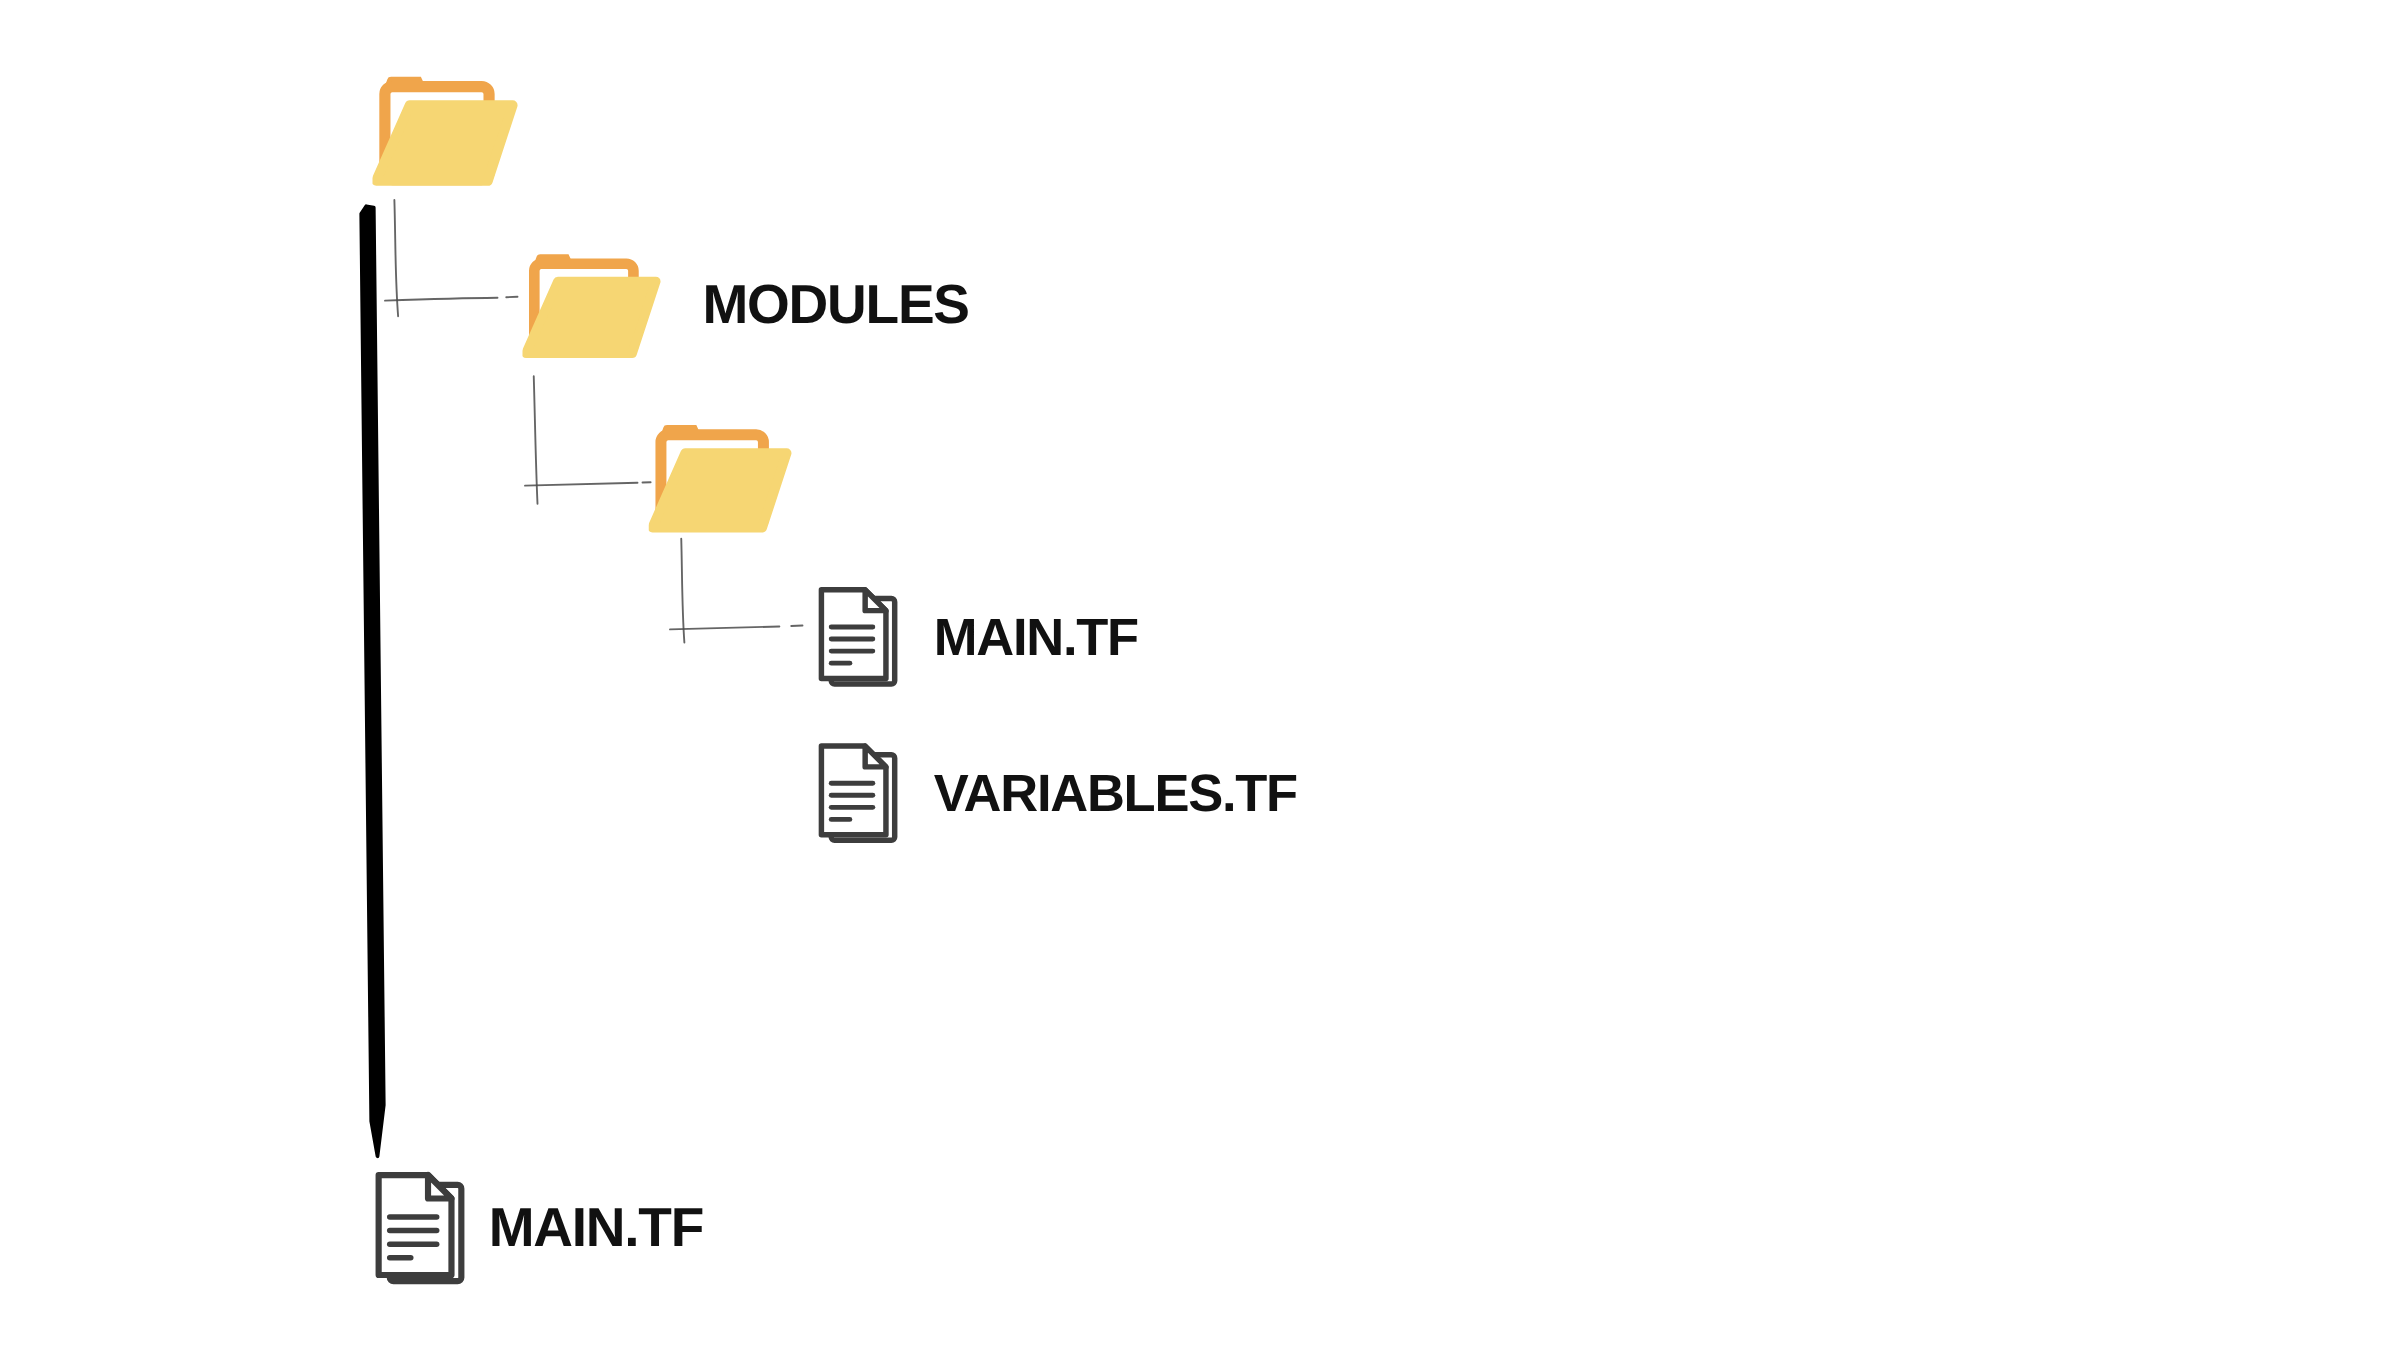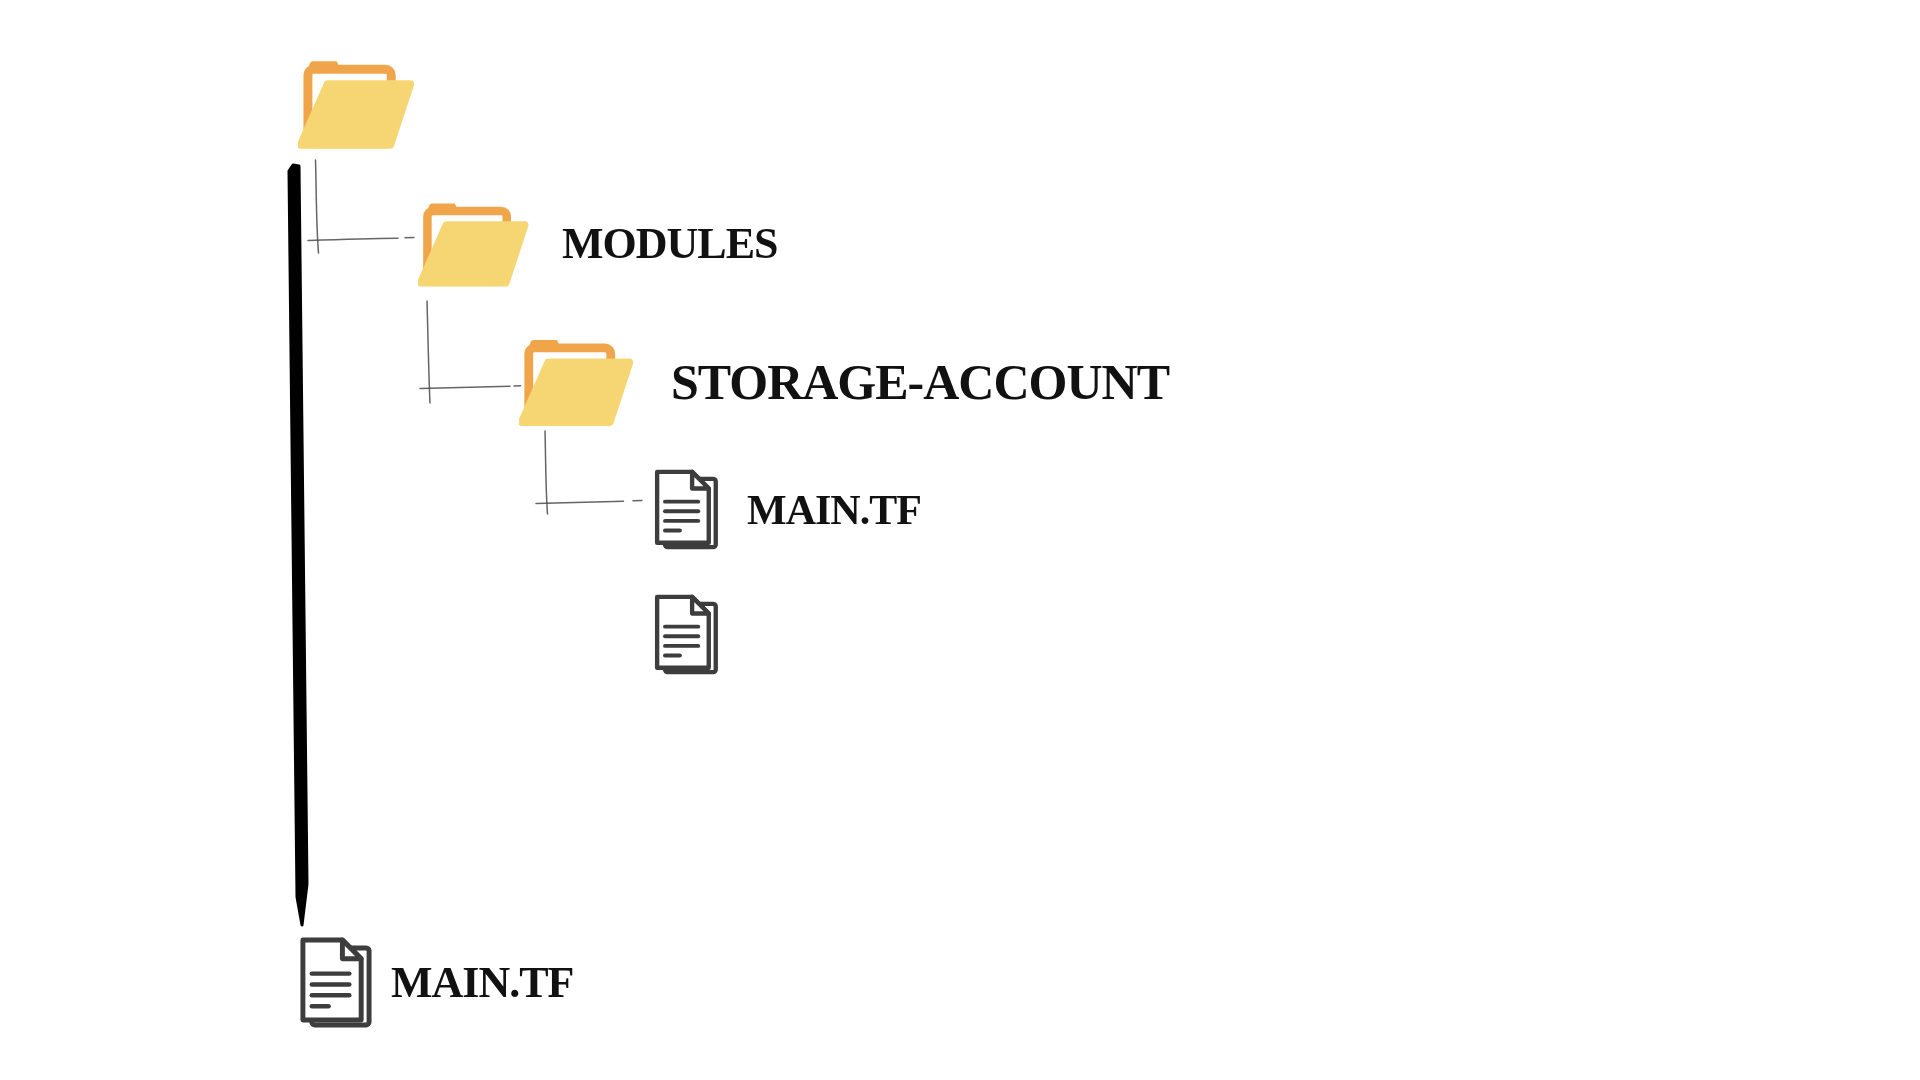--- a/index.html
+++ b/index.html
@@ -28,21 +28,20 @@
     stroke-width:1.5;
     stroke-linecap:round;
     opacity:.85;
   }
   .sketch.faint{opacity:.45;stroke-width:1.3;}
   .node-row{
     position:absolute;
     display:flex;align-items:center;
     z-index:1;
     white-space:nowrap;
-    font-family:Liberation Serif, serif;
   }
   .node-label{
     font-weight:bold;
     color:var(--c-label_text,#111);
     letter-spacing:-1px;
     line-height:1;
   }
   .lbl-modules{font-size:44px;margin-left:26px;}
   .lbl-storage{font-size:50px;margin-left:30px;}
   .lbl-file{font-size:42px;margin-left:26px;}
@@ -105,34 +104,34 @@
     <svg width="118" height="88" viewBox="0 0 125 92">
       <use href="#def-folder"></use>
     </svg>
     <span class="node-label lbl-modules">MODULES</span>
   </div>
 
   <div class="node-row" style="left:519px;top:336px">
     <svg width="122" height="92" viewBox="0 0 125 92">
       <use href="#def-folder"></use>
     </svg>
-    <span class="node-label lbl-storage">STORAGE-ACCOUNT</span>
   </div>
 
   <div class="node-row" style="left:651px;top:467px">
     <svg width="70" height="85" viewBox="0 0 80 96">
       <use href="#def-document"></use>
     </svg>
     <span class="node-label lbl-file">MAIN.TF</span>
   </div>
 
   <div class="node-row" style="left:651px;top:592px">
     <svg width="70" height="85" viewBox="0 0 80 96">
       <use href="#def-document"></use>
     </svg>
+    <span class="node-label lbl-file">VARIABLES.TF</span>
   </div>
 
 
   <div class="node-row" style="left:296px;top:935px">
     <svg width="79" height="95" viewBox="0 0 80 96">
       <use href="#def-document"></use>
     </svg>
     <span class="node-label lbl-rootfile">MAIN.TF</span>
   </div>
 

